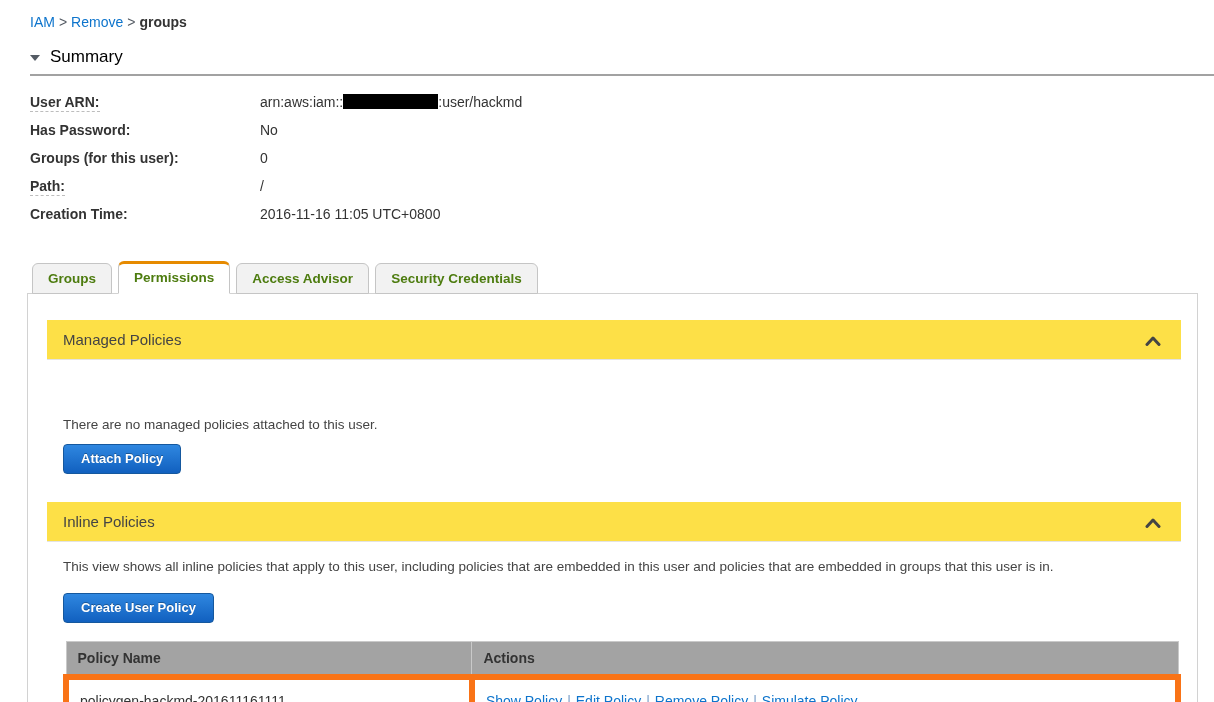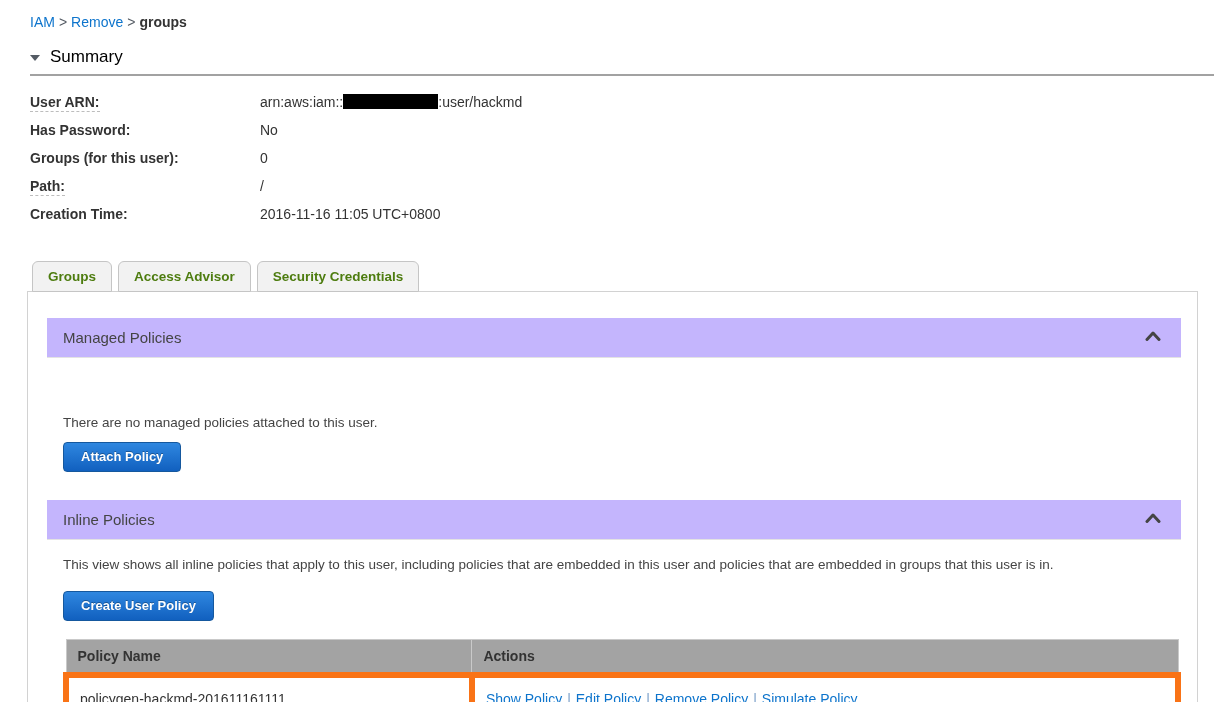--- a/index.html
+++ b/index.html
@@ -73,24 +73,24 @@
 
   
   .panel {
     margin: 0 16px 0 27px;
     border: 1px solid #d2d2d2;
     background: #fff;
     padding: 26px 16px 22px 19px;
   }
 
   .section-bar {
-    background: #c4b5fd;
+    background: #fde047;
     border-bottom: 1px solid #e3e3e3;
     padding: 11px 16px;
-    display: flex; justify-content: space-between; align-items: flex-start;
+    display: flex; justify-content: space-between; align-items: flex-end;
     font-size: 15px; color: #444;
   }
   .chevron-up { cursor: pointer; display: inline-flex; padding: 2px 4px; }
 
   .section-body-managed { padding: 17px 0 28px 16px; margin-top: 40px; }
   .section-body-inline  { padding: 17px 0 13px 16px; }
   .plain-text { color: #444; font-size: 13.5px; line-height: 15px; }
 
   .btn-blue {
     display: inline-block;
@@ -159,20 +159,21 @@
     <div class="field-value">/</div>
   </div>
   <div class="field-row">
     <div class="field-label"><span>Creation Time:</span></div>
     <div class="field-value">2016-11-16 11:05 UTC+0800</div>
   </div>
 </div>
 
 <div class="tabs">
   <div class="tab">Groups</div>
+  <div class="tab active">Permissions</div>
   <div class="tab">Access Advisor</div>
   <div class="tab">Security Credentials</div>
 </div>
 
 <div class="panel">
 
   <div>
     <div class="section-bar">
       <span>Managed Policies</span>
       <span class="chevron-up">

